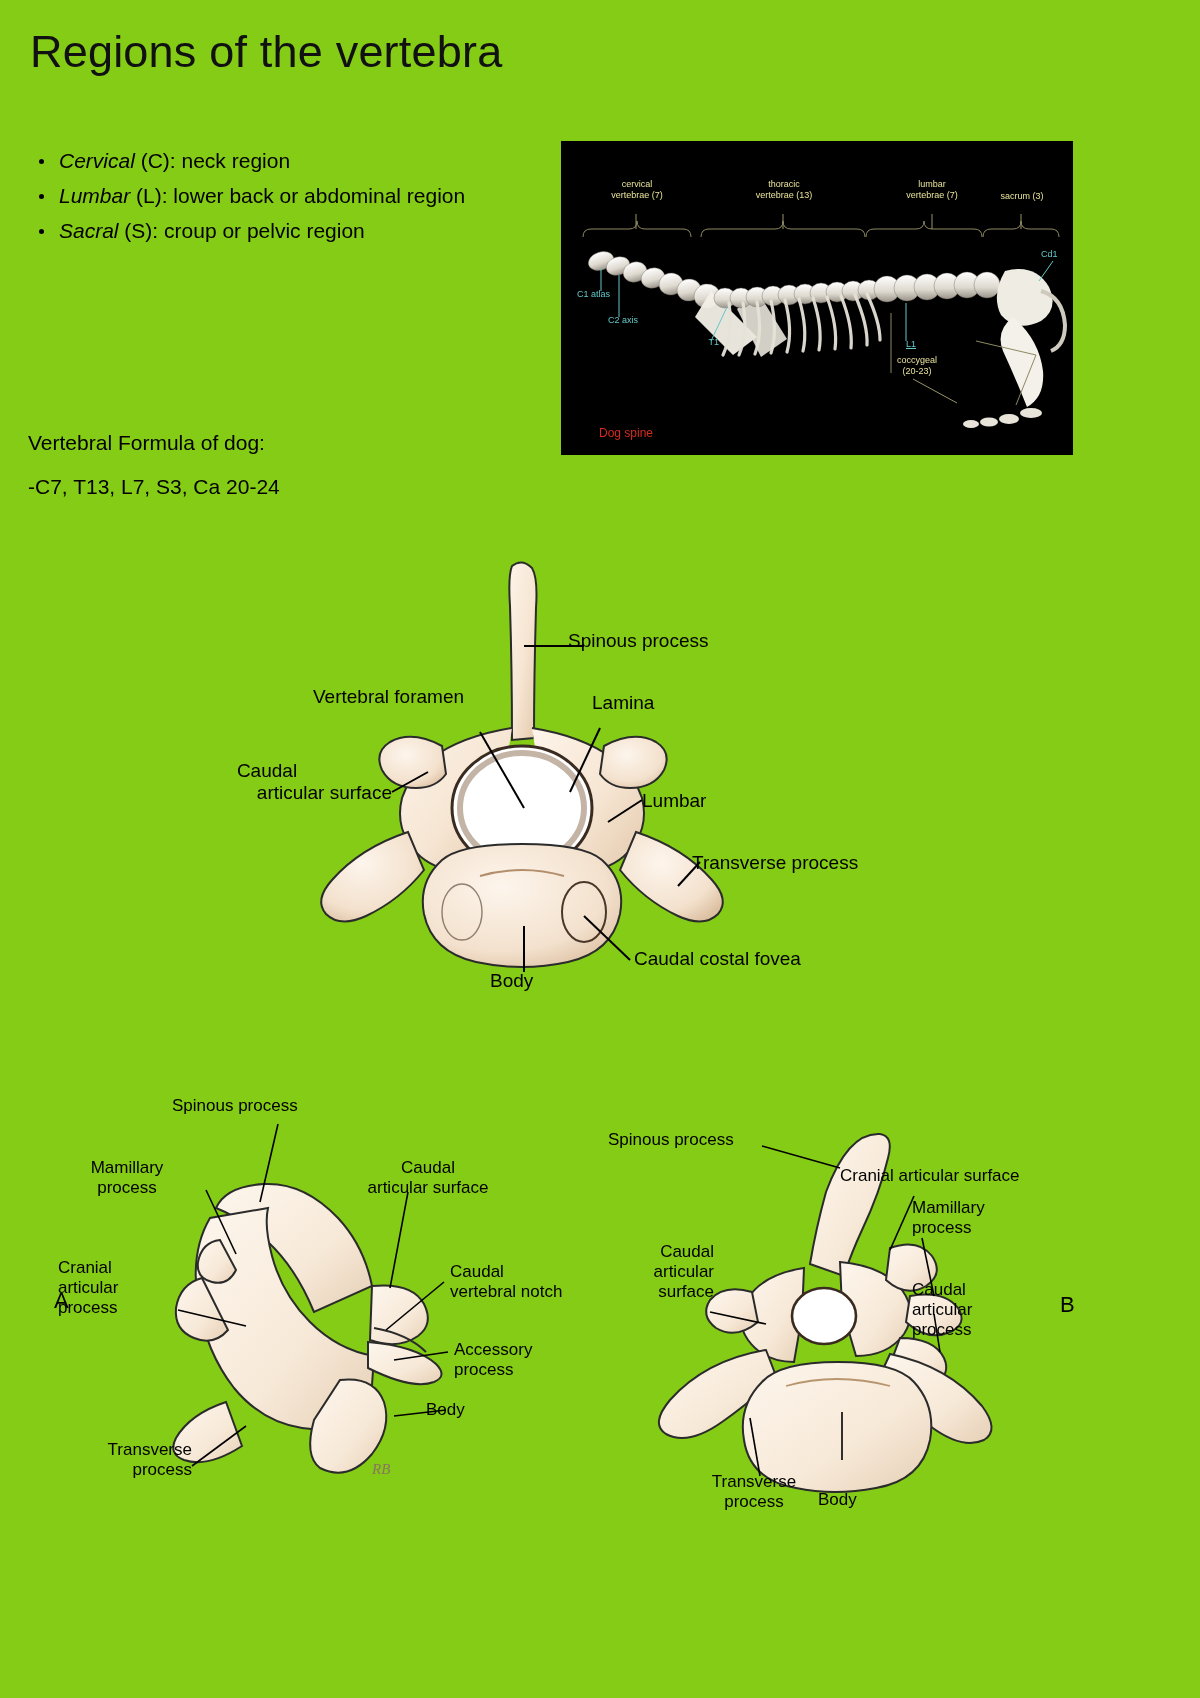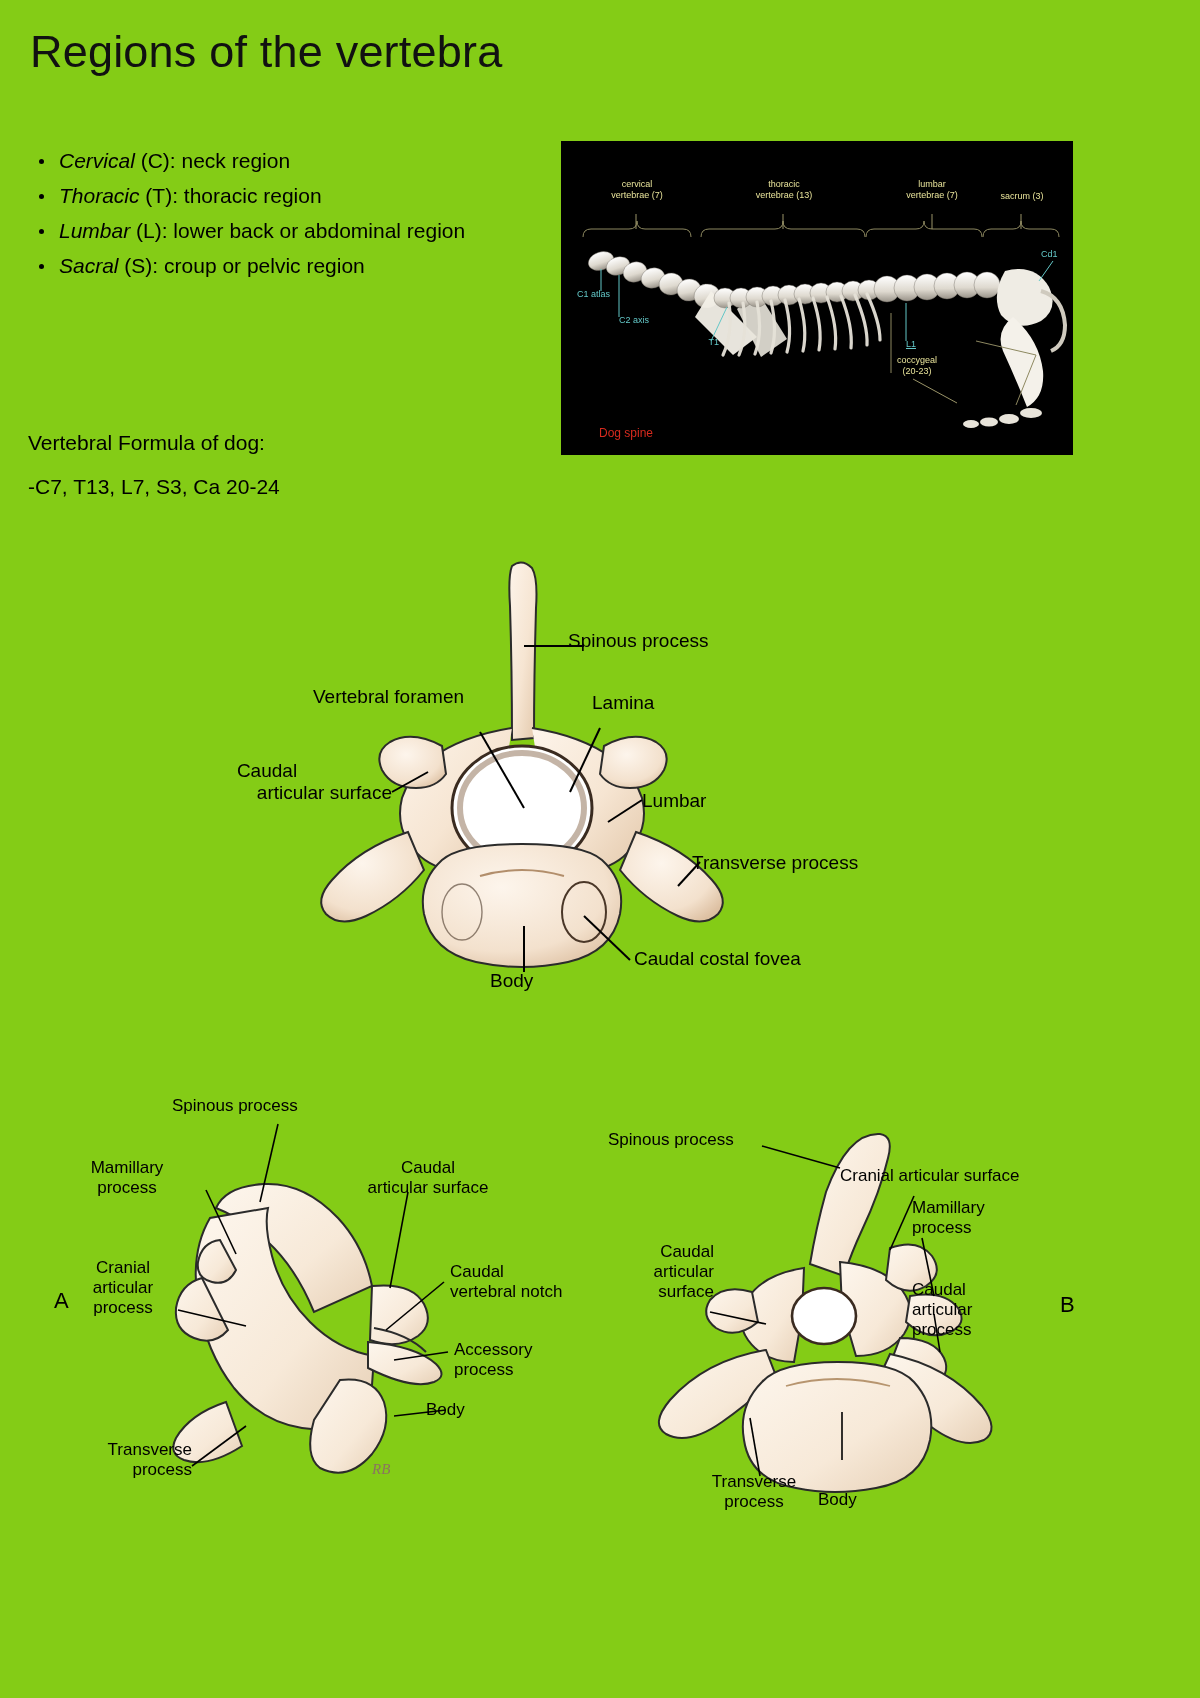--- a/index.html
+++ b/index.html
@@ -79,23 +79,20 @@
 </head>
 <body>
 
 <div class="page">
 
   <div id="page-title">Regions of the vertebra</div>
 
   <ul id="region-list">
     <li>
       <em>Cervical</em><span> (C): neck region</span>
-    </li>
-    <li>
-      <em>Thoracic</em><span> (T): thoracic region</span>
     </li>
     <li>
       <em>Lumbar</em><span> (L): lower back or abdominal region</span>
     </li>
     <li>
       <em>Sacral</em><span> (S): croup or pelvic region</span>
     </li>
   </ul>
 
   <div id="formula-heading">Vertebral Formula of dog:</div>
@@ -211,21 +208,21 @@
       <span>lumbar</span><br>
       <span>vertebrae (7)</span>
     </div>
     <div class="spine-label" style="left:424px;top:50px;width:74px;">sacrum (3)</div>
     <div class="spine-label" style="left:318px;top:214px;width:76px;">
       <span>coccygeal</span><br>
       <span>(20-23)</span>
     </div>
 
     <div class="spine-label cyan" style="left:16px;top:148px;width:52px;text-align:left;">C1 atlas</div>
-    <div class="spine-label cyan" style="left:36px;top:174px;width:52px;text-align:right;">C2 axis</div>
+    <div class="spine-label cyan" style="left:36px;top:174px;width:52px;text-align:center;">C2 axis</div>
     <div class="spine-label cyan" style="left:134px;top:196px;width:24px;text-align:right;">T1</div>
     <div class="spine-label cyan" style="left:338px;top:198px;width:24px;text-align:center;text-decoration:underline;">L1</div>
     <div class="spine-label cyan" style="left:480px;top:108px;width:26px;text-align:left;">Cd1</div>
 
     <div id="dog-spine-caption">Dog spine</div>
   </div>
 
   <div id="vertebra-cranial">
     <svg width="780" height="460" viewBox="0 0 780 460">
       <defs>
@@ -327,21 +324,21 @@
       <text x="322" y="394" font-family="Liberation Serif, serif" font-size="15" fill="#8a7560" font-style="italic">RB</text>
     </svg>
 
     <div class="fig-letter" style="left:4px;top:208px;">A</div>
 
     <div class="lbl-s" style="left:122px;top:16px;">Spinous process</div>
     <div class="lbl-s" style="left:12px;top:78px;width:130px;text-align:center;">
       <span>Mamillary</span><br>
       <span>process</span>
     </div>
-    <div class="lbl-s" style="left:8px;top:178px;width:130px;text-align:center;">
+    <div class="lbl-s" style="left:8px;top:178px;width:130px;text-align:left;">
       <span>Cranial</span><br>
       <span>articular</span><br>
       <span>process</span>
     </div>
     <div class="lbl-s" style="left:288px;top:78px;width:180px;text-align:center;">
       <span>Caudal</span><br>
       <span>articular surface</span>
     </div>
     <div class="lbl-s" style="left:400px;top:182px;">
       <span>Caudal</span><br>

